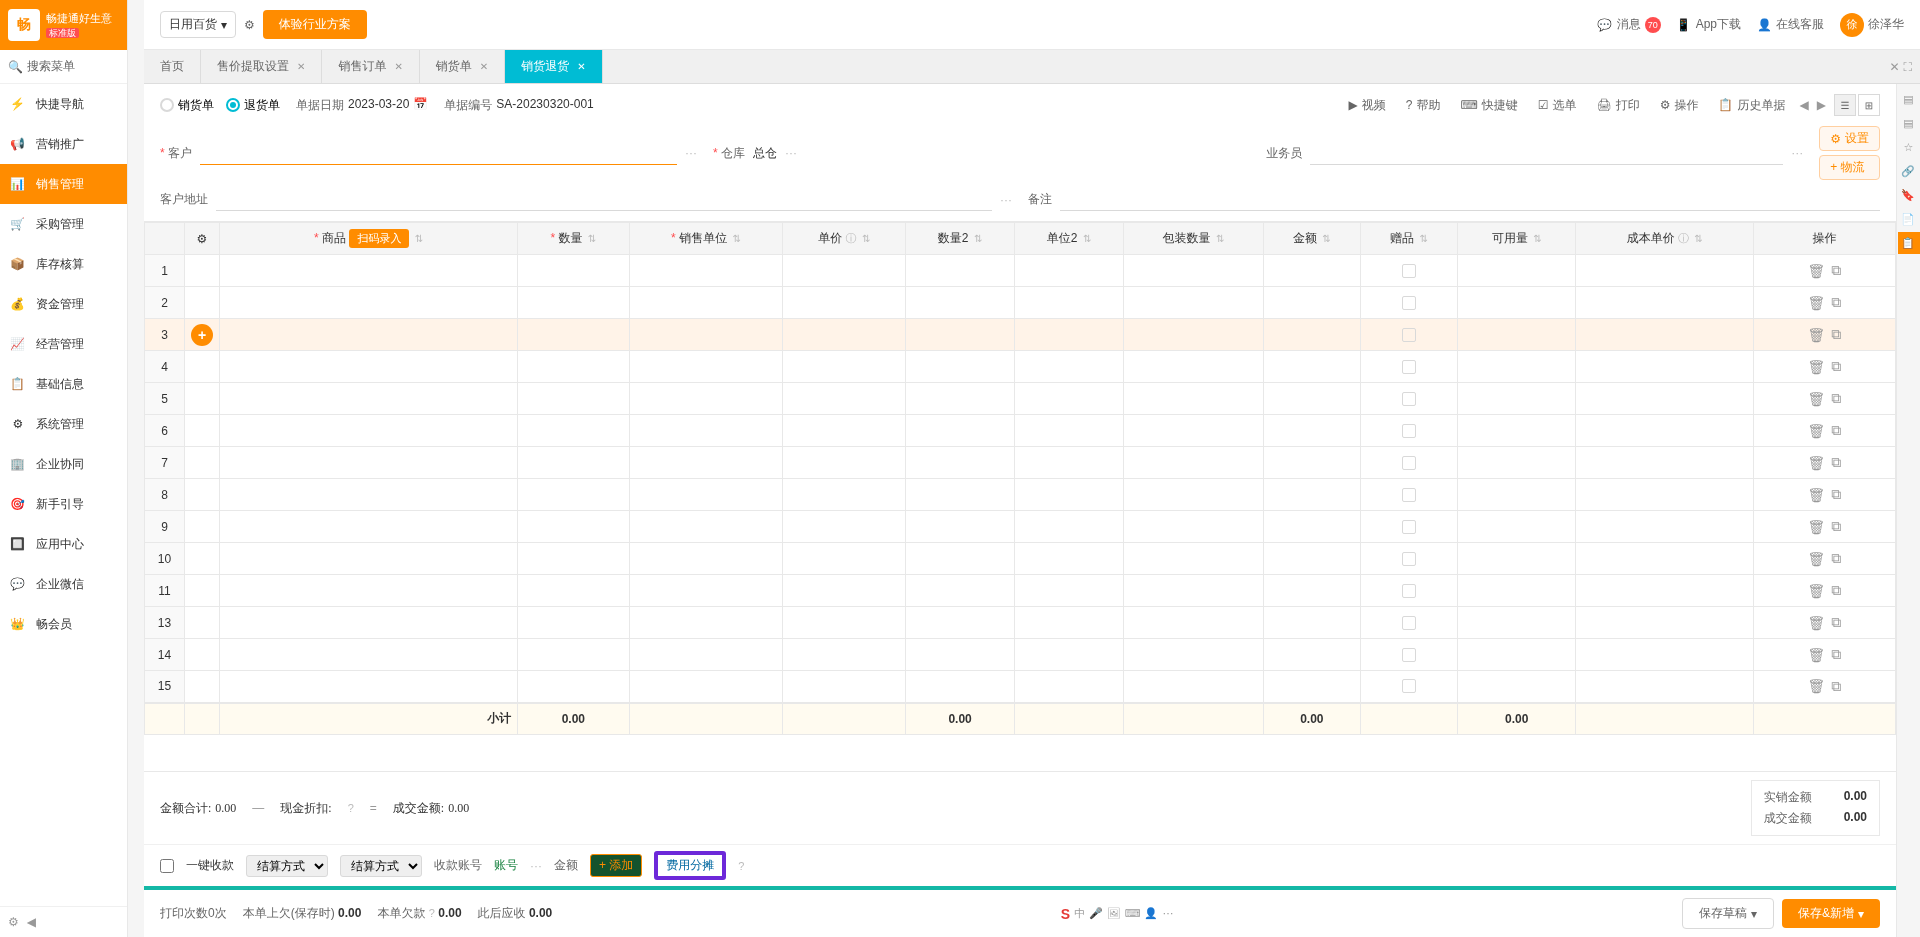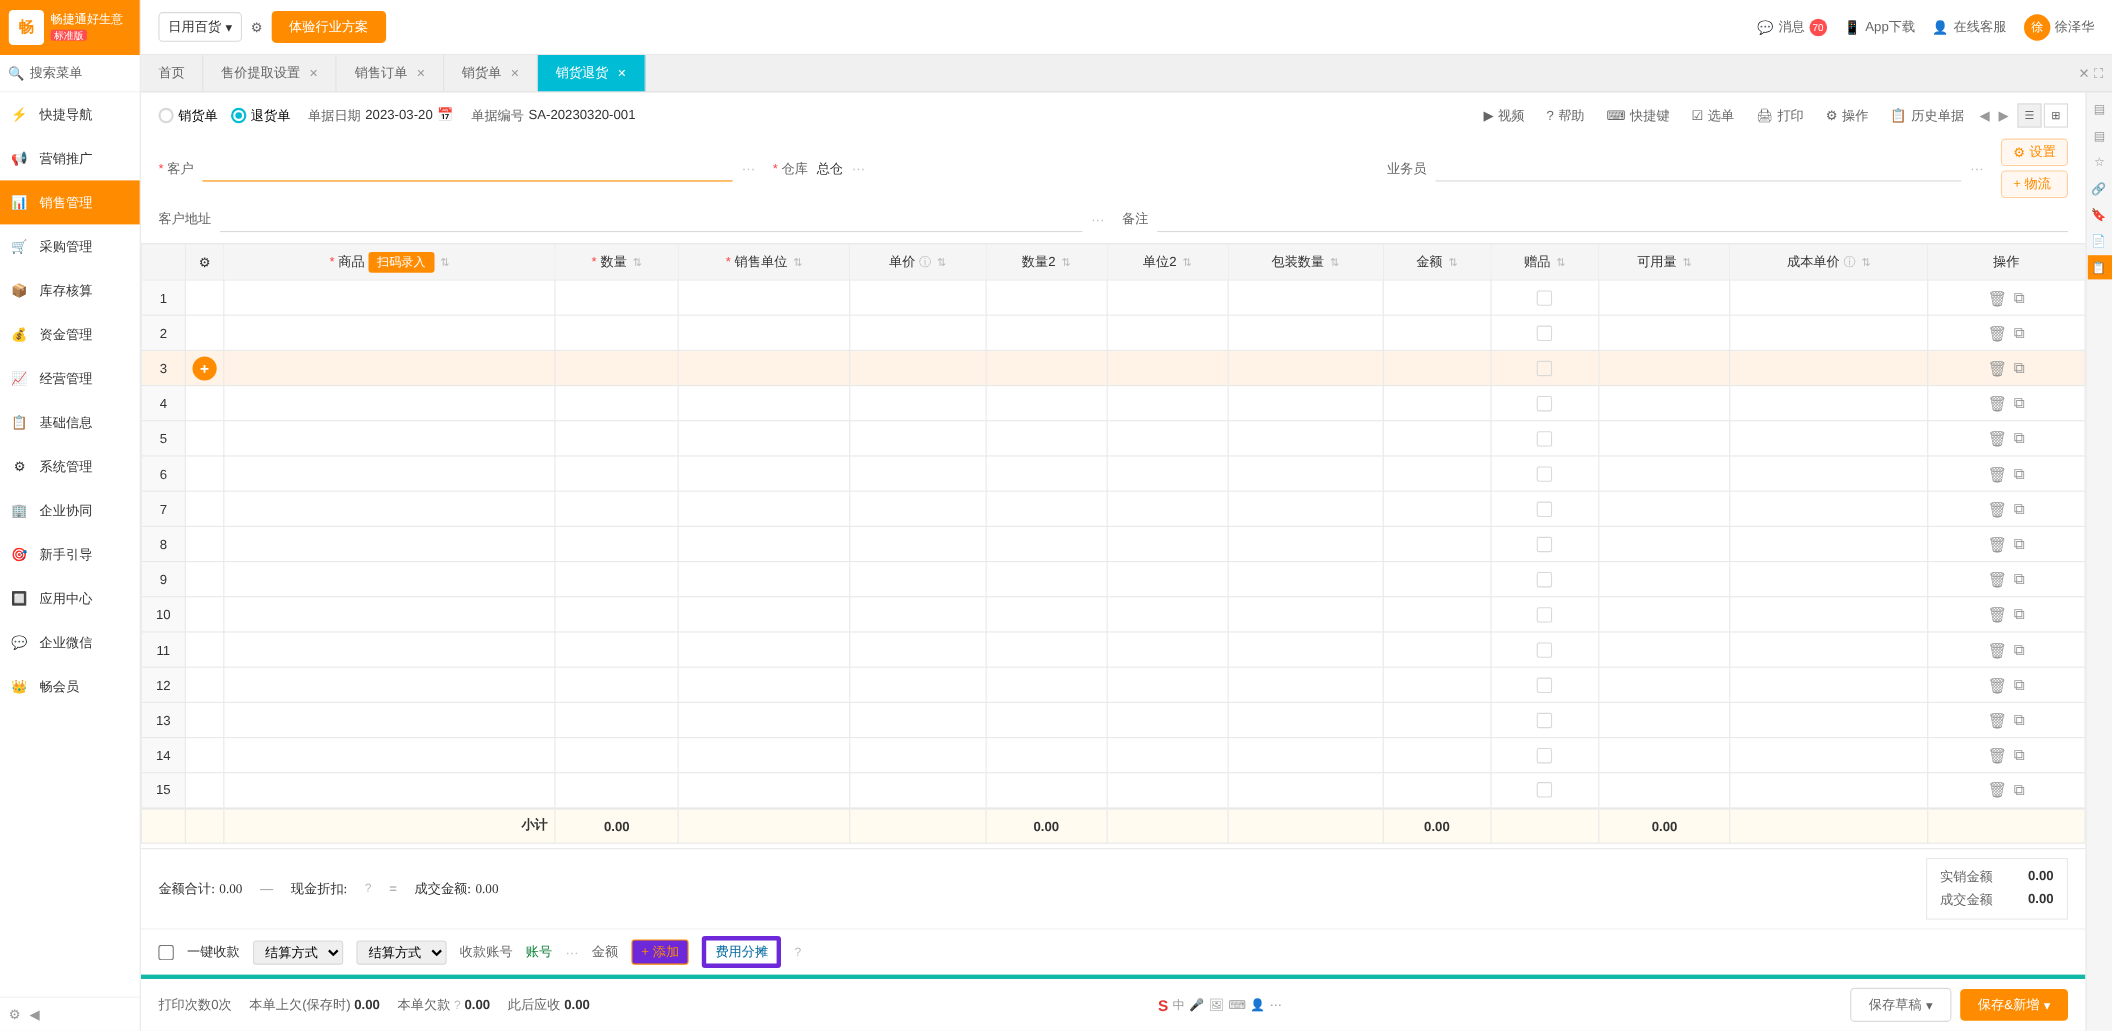--- a/index.html
+++ b/index.html
@@ -11,21 +11,21 @@
     .logo-icon { width: 32px; height: 32px; background: #fff; border-radius: 4px; display: flex; align-items: center; justify-content: center; color: #ff8c00; font-weight: bold; font-size: 14px; }
     .logo-text { color: #fff; font-size: 11px; line-height: 1.3; }
     .logo-badge { background: #ff4d4f; color: #fff; font-size: 9px; border-radius: 2px; padding: 0 3px; }
     .sidebar-search { padding: 8px; border-bottom: 1px solid #f0f0f0; display: flex; align-items: center; gap: 4px; color: #666; cursor: pointer; }
     .sidebar-nav-item { padding: 10px 8px; display: flex; align-items: center; gap: 8px; cursor: pointer; color: #333; font-size: 12px; }
     .sidebar-nav-item.active { background: #ff8c00; color: #fff; }
     .sidebar-nav-item .nav-icon { width: 20px; height: 20px; display: flex; align-items: center; justify-content: center; flex-shrink: 0; }
     .sidebar-bottom { margin-top: auto; border-top: 1px solid #f0f0f0; padding: 8px; display: flex; align-items: center; gap: 8px; color: #999; }
 
     
-    .main { flex: 1; display: flex; flex-direction: column; height: 937px; overflow: hidden; }
+    .main { flex: 1; display: flex; flex-direction: column; height: 937px; overflow: hidden; margin-left: 16px; }
 
     
     .topbar { background: #fff; height: 50px; display: flex; align-items: center; padding: 0 16px; border-bottom: 1px solid #e8e8e8; gap: 8px; flex-shrink: 0; }
     .topbar-left { display: flex; align-items: center; gap: 8px; flex: 1; }
     .topbar-select { border: 1px solid #d9d9d9; border-radius: 4px; padding: 4px 8px; color: #333; background: #fff; display: flex; align-items: center; gap: 4px; cursor: pointer; }
     .topbar-btn-orange { background: #ff8c00; color: #fff; border: none; border-radius: 4px; padding: 6px 16px; cursor: pointer; font-size: 12px; }
     .topbar-right { display: flex; align-items: center; gap: 16px; color: #666; font-size: 12px; }
     .topbar-icon-item { display: flex; align-items: center; gap: 4px; cursor: pointer; }
     .badge { background: #ff4d4f; color: #fff; border-radius: 50%; width: 16px; height: 16px; font-size: 9px; display: flex; align-items: center; justify-content: center; }
 
@@ -81,21 +81,21 @@
     
     .bottom-area { background: #fff; border-top: 1px solid #e8e8e8; flex-shrink: 0; }
     .calc-row { display: flex; align-items: center; padding: 8px 16px; gap: 16px; border-bottom: 1px solid #f0f0f0; }
     .calc-item { display: flex; align-items: center; gap: 4px; color: #333; font-size: 12px; font-family: Liberation Serif, serif; }
     .calc-dash { color: #999; }
     .calc-equals { color: #999; }
     .payment-row { display: flex; align-items: center; padding: 6px 16px; gap: 12px; }
     .checkbox-sm { width: 14px; height: 14px; border: 1px solid #d9d9d9; border-radius: 2px; }
     .pay-label { color: #333; font-size: 12px; }
     .pay-select { border: 1px solid #d9d9d9; border-radius: 3px; padding: 2px 6px; font-size: 12px; }
-    .add-btn { background: #6d28d9; border: 1px solid #ff8c00; color: #ff8c00; border-radius: 3px; padding: 2px 8px; cursor: pointer; font-size: 12px; }
+    .add-btn { background: #14532d; border: 1px solid #ff8c00; color: #ff8c00; border-radius: 3px; padding: 2px 8px; cursor: pointer; font-size: 12px; }
     .fenbei-btn { background: #fff; border: 4px solid #6d28d9; color: #0369a1; border-radius: 3px; padding: 2px 8px; cursor: pointer; font-size: 12px; }
     .totals-row { display: flex; justify-content: space-between; gap: 32px; padding: 2px 0; }
     .totals-label { color: #666; }
     .totals-val { color: #333; font-weight: bold; }
 
     
     .footer-bar { display: flex; align-items: center; padding: 8px 16px; border-top: 4px solid #14b8a6; background: #fff; justify-content: space-between; flex-shrink: 0; }
     .footer-left { display: flex; align-items: center; gap: 16px; font-size: 12px; color: #666; }
     .footer-center { display: flex; align-items: center; gap: 8px; }
     .footer-right { display: flex; align-items: center; gap: 8px; }
@@ -687,49 +687,20 @@
     <td></td>
     <td>
       <div class="action-icons">
         <span class="icon-btn">🗑</span>
         <span class="icon-btn">⧉</span>
       </div>
     </td>
   </tr>
               <tr>
     <td class="col-num">11</td>
-    <td>
-      
-    </td>
-    <td>
-      
-    </td>
-    <td></td>
-    <td></td>
-    <td></td>
-    <td></td>
-    <td></td>
-    <td></td>
-    <td></td>
-    <td>
-      <div class="checkbox-cell">
-        <div class="cb"></div>
-      </div>
-    </td>
-    <td></td>
-    <td></td>
-    <td>
-      <div class="action-icons">
-        <span class="icon-btn">🗑</span>
-        <span class="icon-btn">⧉</span>
-      </div>
-    </td>
-  </tr>
-              <tr>
-    <td class="col-num">12</td>
     <td>
       
     </td>
     <td>
       
     </td>
     <td></td>
     <td></td>
     <td></td>
     <td></td>

